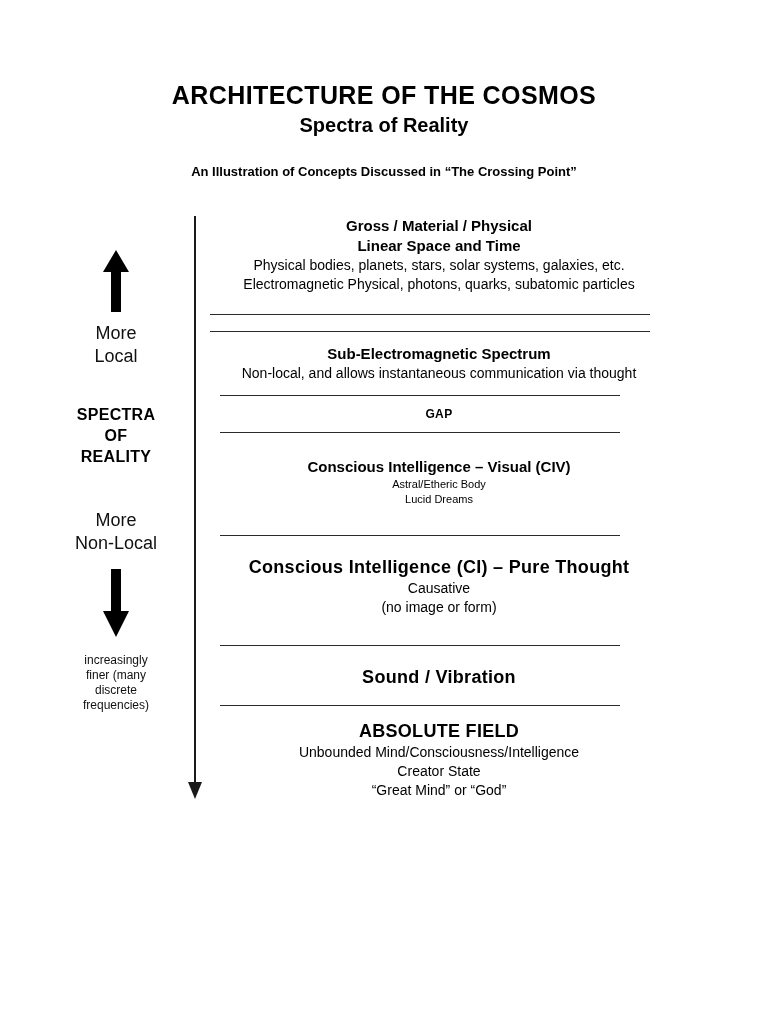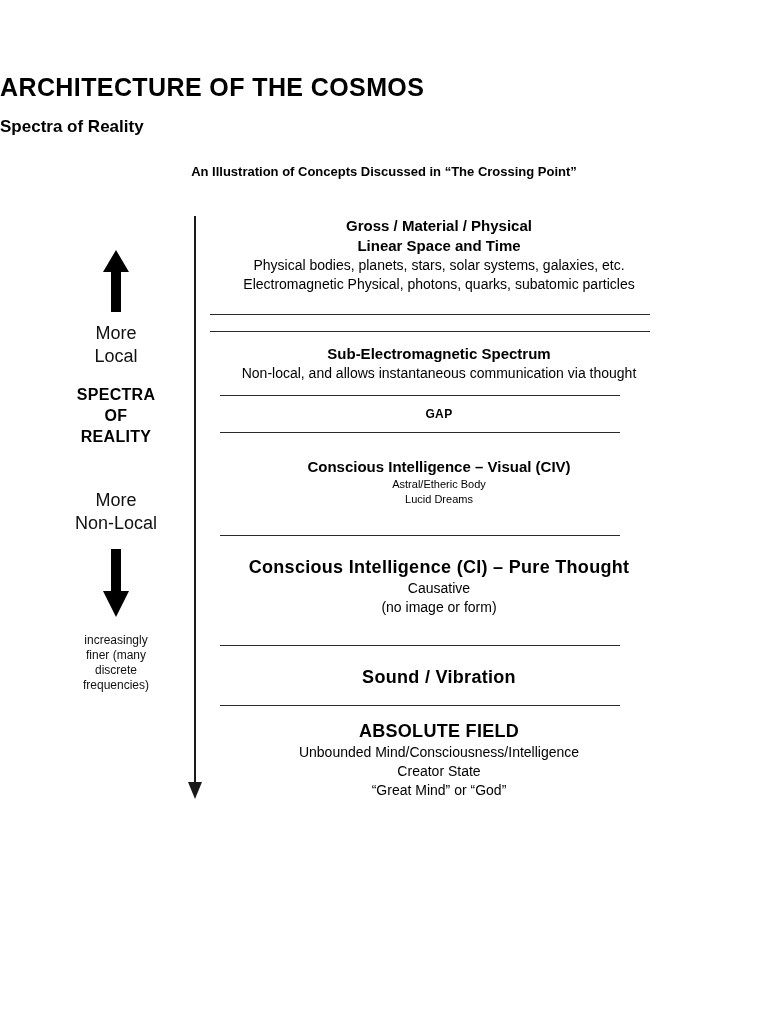--- a/index.html
+++ b/index.html
@@ -20,34 +20,35 @@
     position: absolute;
     left: 0; top: 0;
     width: 768px;
     height: 1024px;
   }
 
   
   .title-block {
     position: absolute;
     left: 0;
-    top: 72px;
-    width: 768px;
+    top: 80px;
+    width: 768px;
+    text-align: center;
   }
   .main-title {
     font-size: 25px;
     font-weight: bold;
     letter-spacing: 0.4px;
     line-height: 30px;
   }
   .sub-title {
-    font-size: 17px;
+    font-size: 20px;
     font-weight: bold;
     line-height: 26px;
-    margin-top: 12px;
+    margin-top: 2px;
   }
   .illustration-note {
     position: absolute;
     left: 0;
     top: 164px;
     width: 768px;
     text-align: center;
     font-size: 13px;
     font-weight: bold;
   }
@@ -77,21 +78,21 @@
     font-weight: bold;
     line-height: 21px;
     letter-spacing: 0.3px;
   }
   .axis-fine {
     font-size: 12px;
     line-height: 15px;
     color: #111;
   }
 
-  .spectra-label { margin-top: 16px; }
+  .spectra-label { margin-top: 36px; }
   .more-nonlocal { margin-top: 42px; }
   .arrow-down-wrap { margin-top: 14px; }
   .fine-note { margin-top: 16px; }
 
   
   .spine {
     position: absolute;
     left: 186px;
     top: 216px;
     width: 18px;

